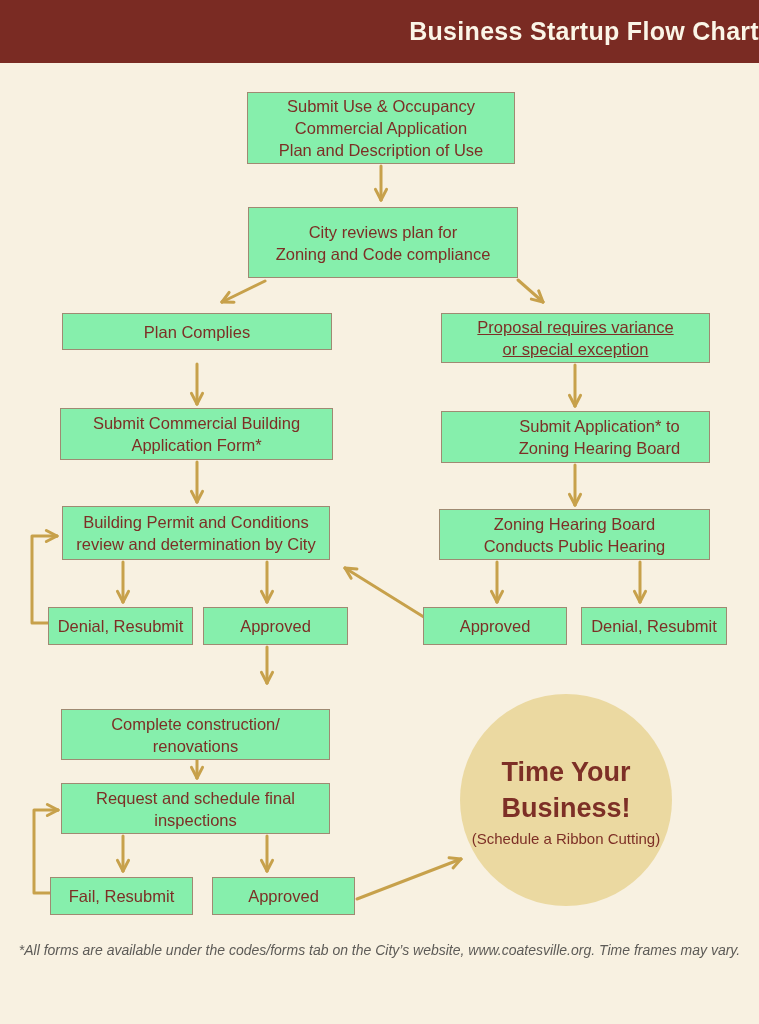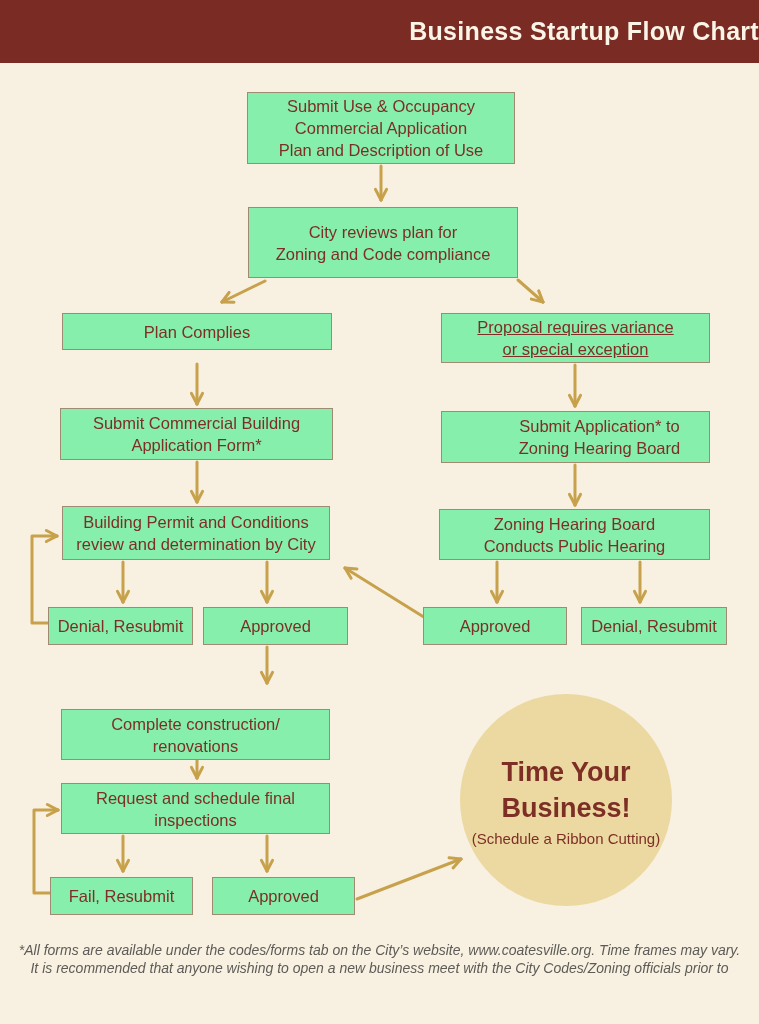--- a/index.html
+++ b/index.html
@@ -147,16 +147,15 @@
     </div>
 
   <div id="goal-circle">
     <div class="goal-title" style="white-space:pre-line">Time Your
 Business!</div>
     <div class="goal-subtitle">(Schedule a Ribbon Cutting)</div>
   </div>
 
   <div id="footer">
     <div>*All forms are available under the codes/forms tab on the City’s website, www.coatesville.org. Time frames may vary.</div>
-    <div>It is recommended that anyone wishing to open a new business meet with the City Codes/Zoning officials prior to</div>
   </div>
 
 </div>
 
 </body></html>

